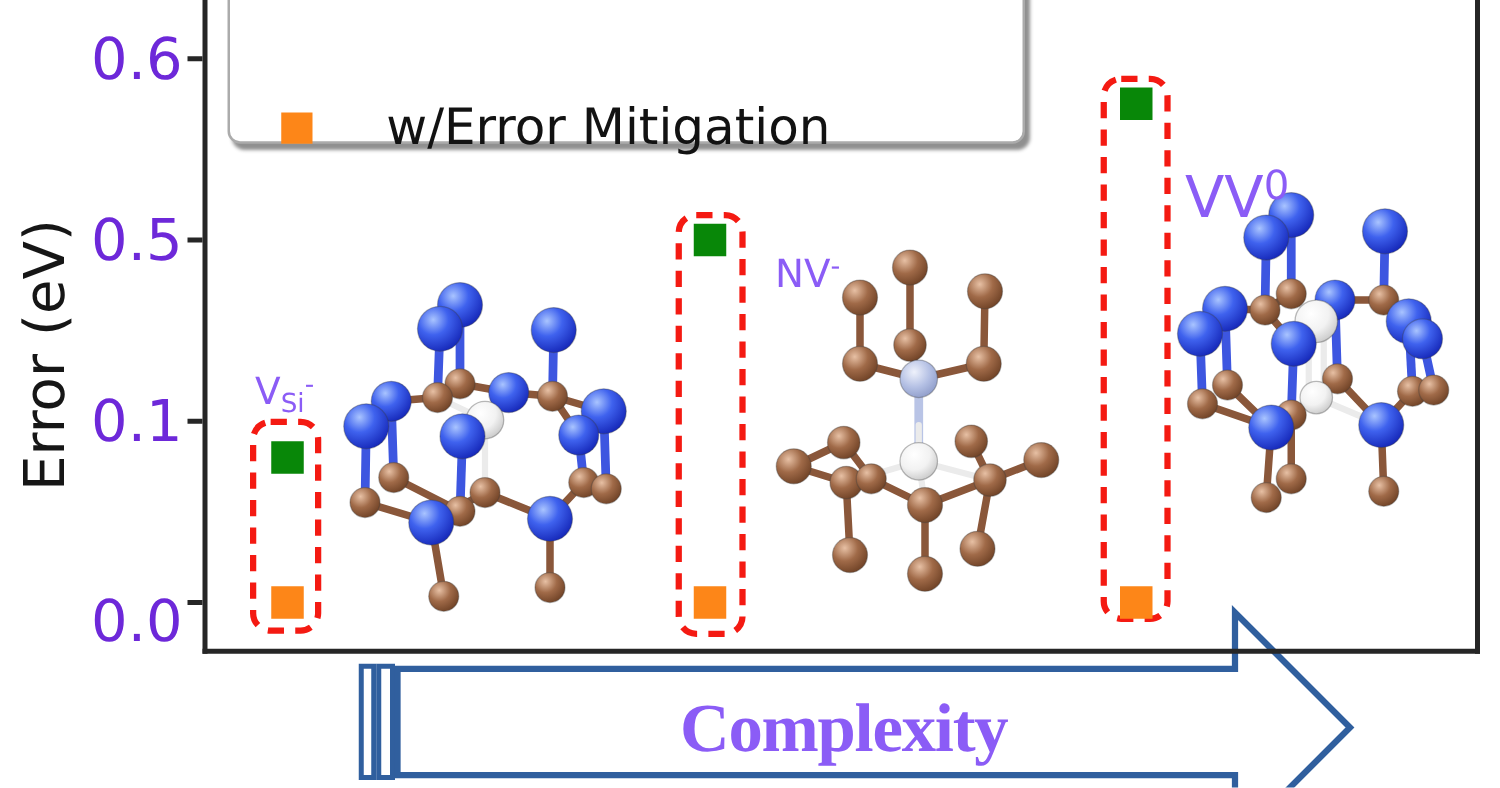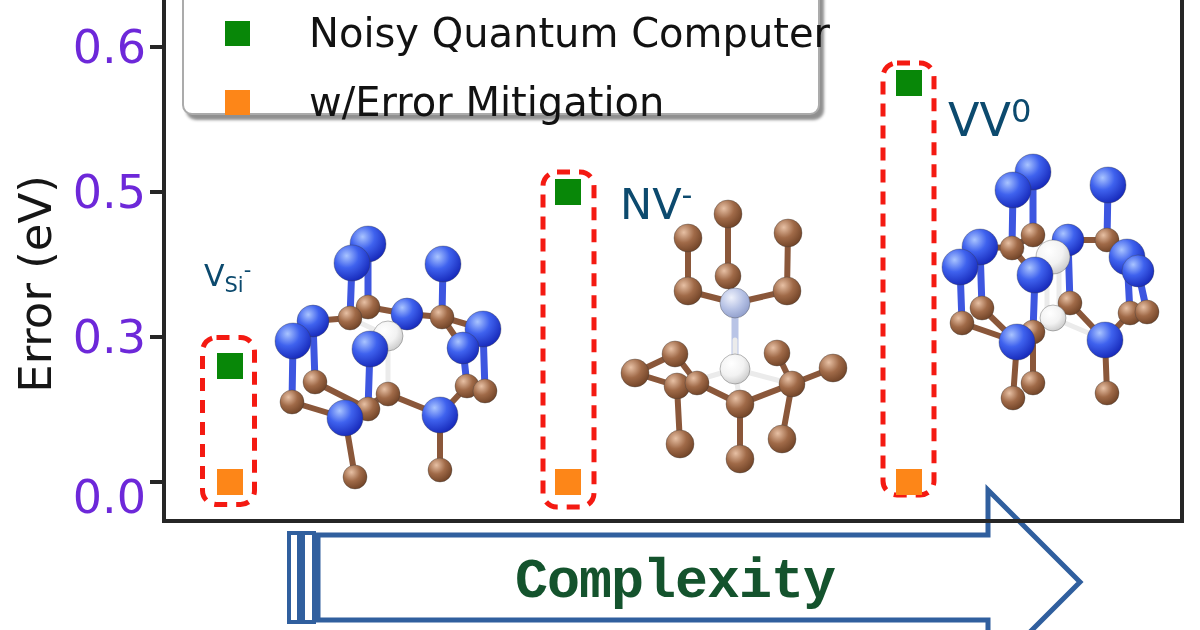--- a/index.html
+++ b/index.html
@@ -36,32 +36,32 @@
   .legend-row.r1{top:49px;}
   .legend-row.r2{top:106px;margin-top:12px;}
   .legend-swatch{width:25px;height:25px;flex:0 0 25px;}
   .legend-text{margin-left:59px;font-size:40px;color:#121212;white-space:nowrap;line-height:40px;}
 
   
   #marker-layer{left:0;top:0;width:1200px;height:630px;z-index:4;pointer-events:none;}
   .marker{position:absolute;width:26px;height:26px;}
 
   
-  .defect-label{color:#0c4a6e;z-index:5;line-height:1;white-space:nowrap;}
+  .defect-label{color:#8b5cf6;z-index:5;line-height:1;white-space:nowrap;margin-top:37px;}
   .defect-label .sub{font-size:0.70em;vertical-align:-0.28em;}
   .defect-label .sup{font-size:0.70em;vertical-align:0.45em;}
   #defect-label-0{left:204px;top:260px;font-size:30px;}
-  #defect-label-1{left:620px;top:180px;font-size:43px;}
+  #defect-label-1{left:620px;top:166px;font-size:31px;}
   #defect-label-2{left:948px;top:95px;font-size:46px;}
 
   
   #complexity-label{
     left:400px;top:551px;width:550px;text-align:center;
-    font-family:Liberation Mono, monospace;font-weight:bold;
-    font-size:55px;letter-spacing:-1px;color:#14532d;z-index:5;
+    font-family:Liberation Serif, serif;font-weight:bold;
+    font-size:55px;letter-spacing:-1px;color:#8b5cf6;z-index:5;
   }
 
   
   #molecule-layer{left:0;top:0;z-index:1;}
   #overlay-layer{left:0;top:0;z-index:2;}
 </style>
 </head>
 <body>
 
 <svg id="molecule-layer" class="abs" width="1200" height="630" viewBox="0 0 1200 630">
@@ -255,30 +255,26 @@
 
 <div id="plot-frame" class="abs"></div>
 
 <div class="abs ytick-mark" style="top:45px"></div>
 <div class="abs ytick-mark" style="top:190px"></div>
 <div class="abs ytick-mark" style="top:335px"></div>
 <div class="abs ytick-mark" style="top:480px"></div>
 
 <div class="abs ytick-label" style="top:24px">0.6</div>
 <div class="abs ytick-label" style="top:169px">0.5</div>
-<div class="abs ytick-label" style="top:314px">0.3</div>
+<div class="abs ytick-label" style="top:314px">0.1</div>
 <div class="abs ytick-label" style="top:474px">0.0</div>
 
 <div id="y-axis-title" class="abs">Error (eV)</div>
 
 <div id="legend" class="abs">
-  <div class="legend-row r1">
-    <span class="legend-swatch" style="background: rgb(8, 135, 8);"></span>
-    <span class="legend-text">Noisy Quantum Computer</span>
-  </div>
   <div class="legend-row r2">
     <span class="legend-swatch" style="background: rgb(253, 134, 24);"></span>
     <span class="legend-text">w/Error Mitigation</span>
   </div>
 </div>
 
 <div id="marker-layer" class="abs">
     <div class="marker" style="left: 217px; top: 353px; background: rgb(8, 135, 8);"></div>
     <div class="marker" style="left: 555px; top: 179px; background: rgb(8, 135, 8);"></div>
     <div class="marker" style="left: 896px; top: 70.25px; background: rgb(8, 135, 8);"></div>

